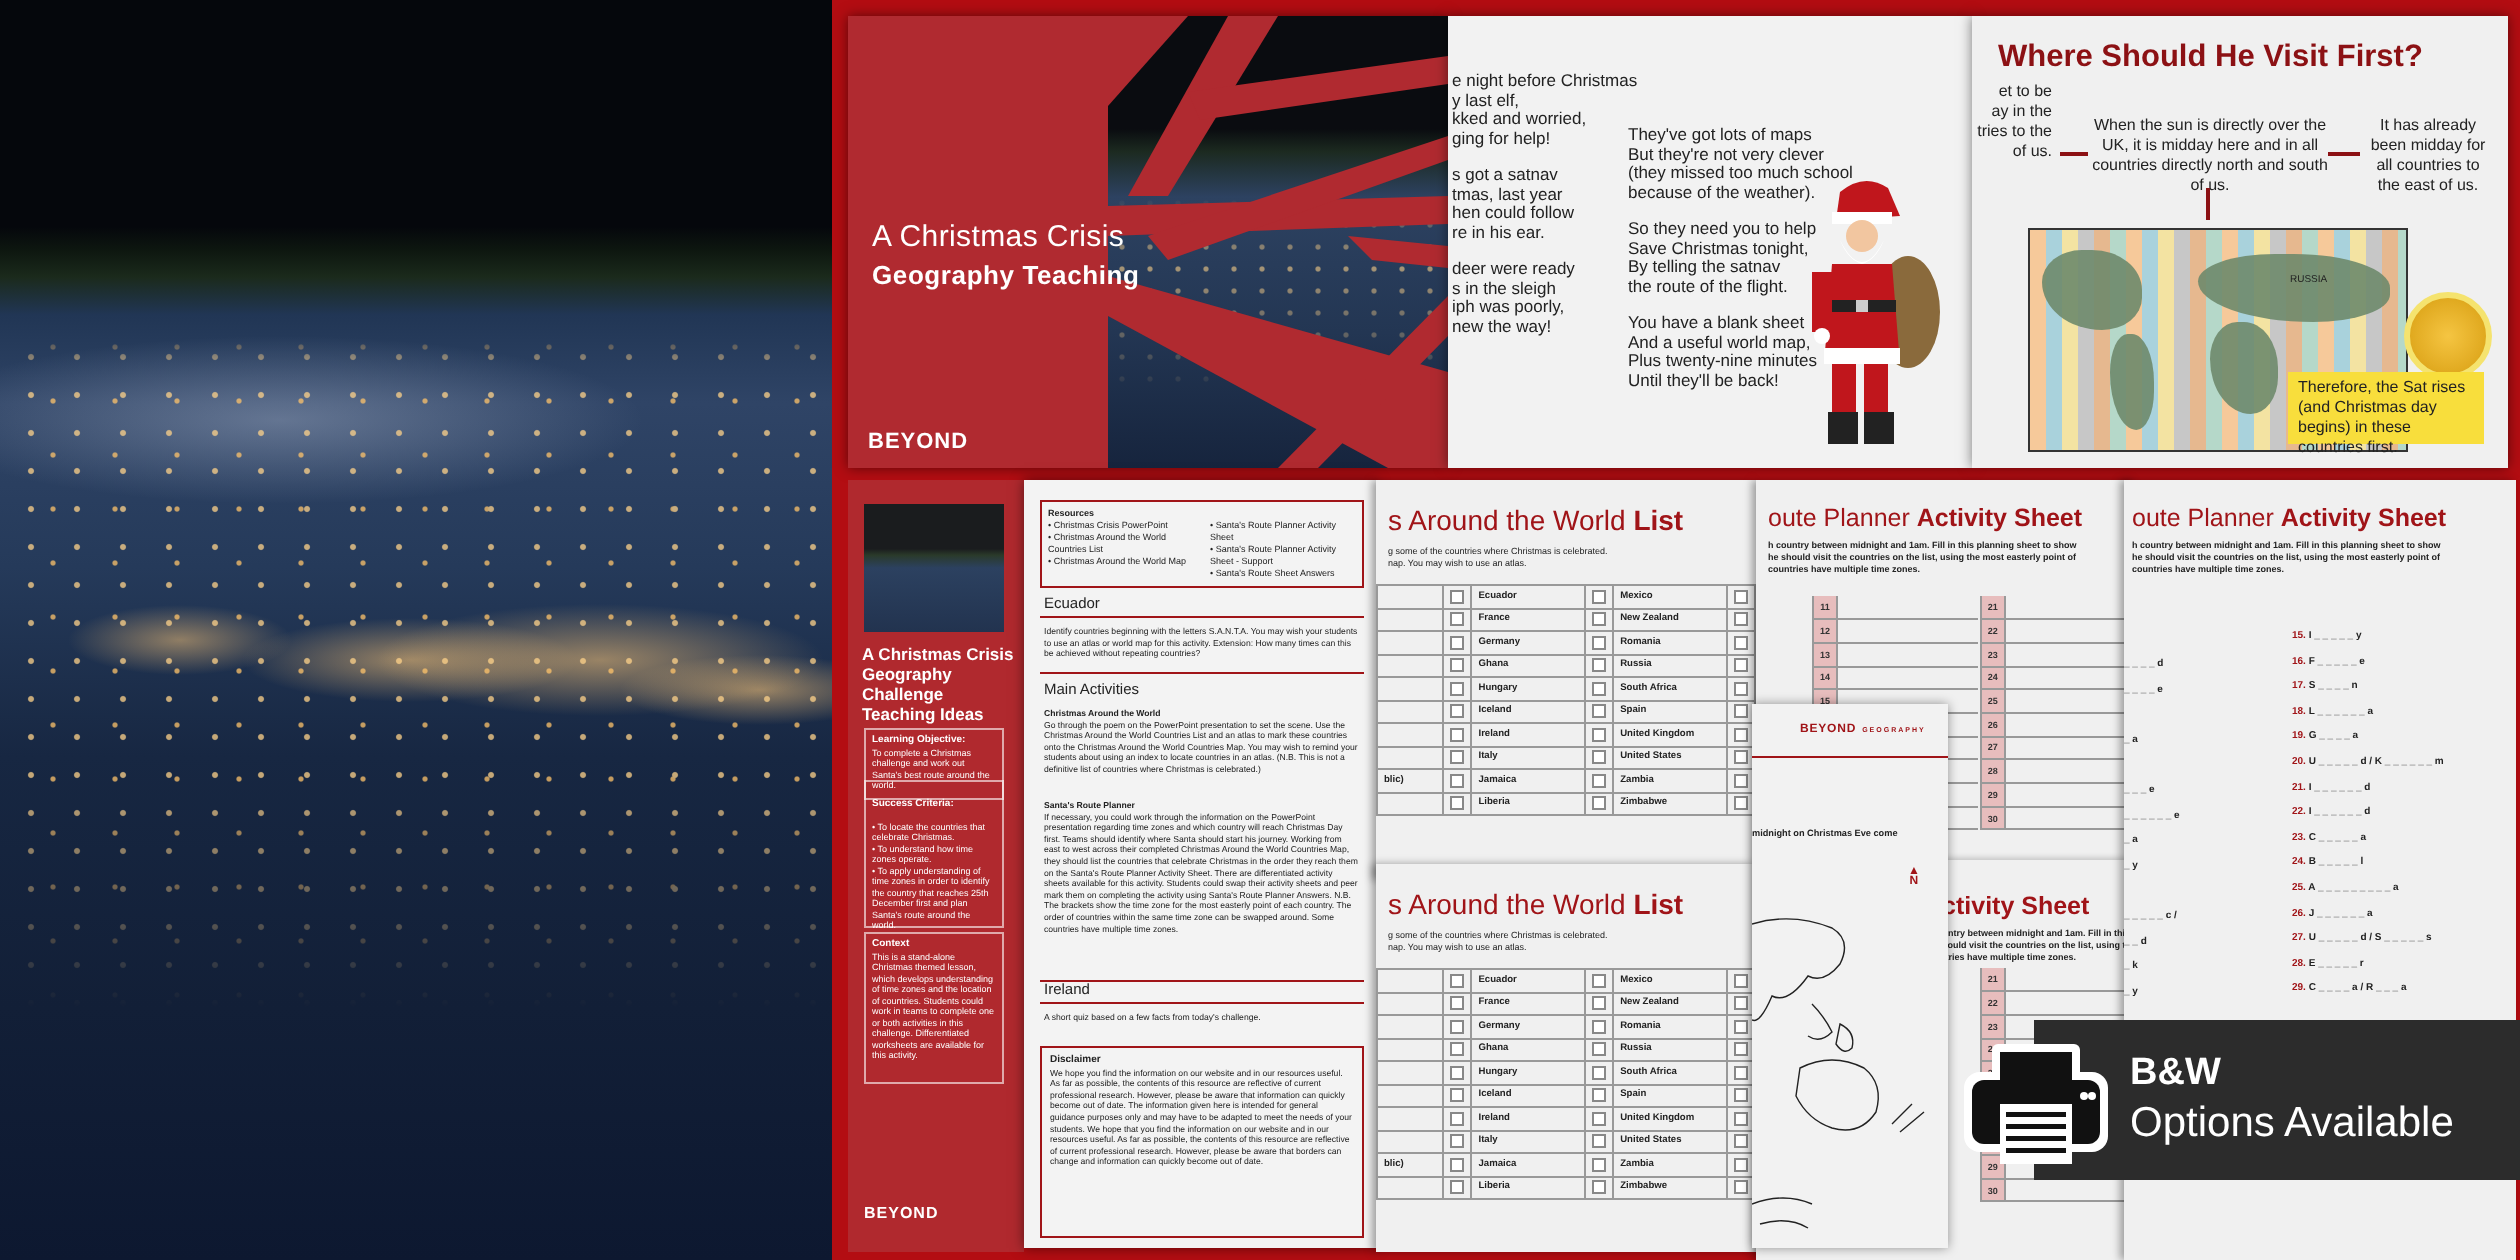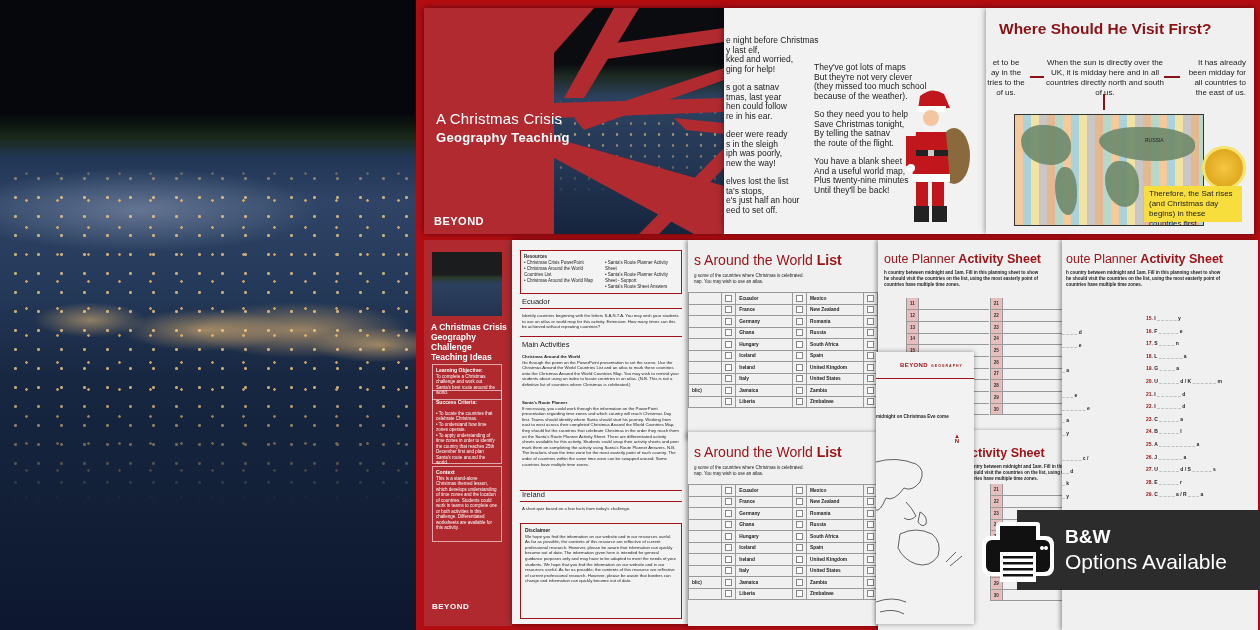--- a/index.html
+++ b/index.html
@@ -32,23 +32,23 @@
 .poem{left:724px;top:8px;width:262px;height:226px;background:#f2f2f2}
 .poem .c1,.poem .c2{position:absolute;font-size:8.5px;line-height:9.5px;color:#222}
 .poem .c1{left:2px;top:28px}
 .poem .c2{left:90px;top:55px}
 .poem .c1 p,.poem .c2 p{margin-bottom:9px;white-space:pre}
 .santa{position:absolute;left:178px;top:78px;width:70px;height:140px}
 
 .visit{left:986px;top:8px;width:268px;height:226px;background:#f0f0f0}
 .visit h2{position:absolute;left:13px;top:12px;color:#8c1114;font-size:15.5px;font-weight:bold}
 .visit .l,.visit .m,.visit .r{position:absolute;font-size:8px;line-height:10px;color:#222}
-.visit .l{left:0;top:50px;text-align:center;width:40px}
+.visit .l{left:0;top:33px;text-align:right;width:40px}
 .visit .m{left:58px;top:50px;width:122px;text-align:center}
-.visit .r{left:196px;top:50px;width:64px;text-align:right}
+.visit .r{left:196px;top:50px;width:64px;text-align:center}
 .arrow{position:absolute;height:2px;background:#8c1114}
 .map{position:absolute;left:28px;top:106px;width:190px;height:112px;border:1px solid #333;
  background:repeating-linear-gradient(90deg,#f6c99a 0 8px,#a9d2dc 8px 16px,#f3e3a2 16px 24px,#c7c7c7 24px 32px,#e6b88f 32px 40px,#b5d8c9 40px 48px)}
 .map .land{position:absolute;background:#6e8a6c;border-radius:40% 50% 40% 60%;opacity:.9}
 .sun{position:absolute;left:216px;top:138px;width:44px;height:44px;border-radius:50%;background:radial-gradient(circle,#f5c542 0%,#e0a91f 70%,#b68212 100%);border:3px solid #f5e36e}
 .callout{position:absolute;left:158px;top:178px;width:98px;height:36px;background:#f8de3c;font-size:8px;line-height:10px;color:#222;padding:3px 5px}
 
 .teach{left:424px;top:240px;width:88px;height:386px;background:#b0292e;box-shadow:none}
 .teach .img{position:absolute;left:8px;top:12px;width:70px;height:64px;background:linear-gradient(180deg,#1a1c1e 0%,#1a1c1e 35%,#2a3a2a 40%,#2c4160 50%,#22334f 100%)}
 .teach .title{position:absolute;left:7px;top:82px;color:#fff;font-size:8.5px;font-weight:bold;line-height:10px;width:78px}
@@ -132,24 +132,20 @@
 kked and worried,
 ging for help!</p>
     <p>s got a satnav
 tmas, last year
 hen could follow
 re in his ear.</p>
     <p>deer were ready
 s in the sleigh
 iph was poorly,
 new the way!</p>
-    <p>elves lost the list
-ta's stops,
-e's just half an hour
-eed to set off.</p>
   </div>
   <div class="c2">
     <p>They've got lots of maps
 But they're not very clever
 (they missed too much school
 because of the weather).</p>
     <p>So they need you to help
 Save Christmas tonight,
 By telling the satnav
 the route of the flight.</p>

